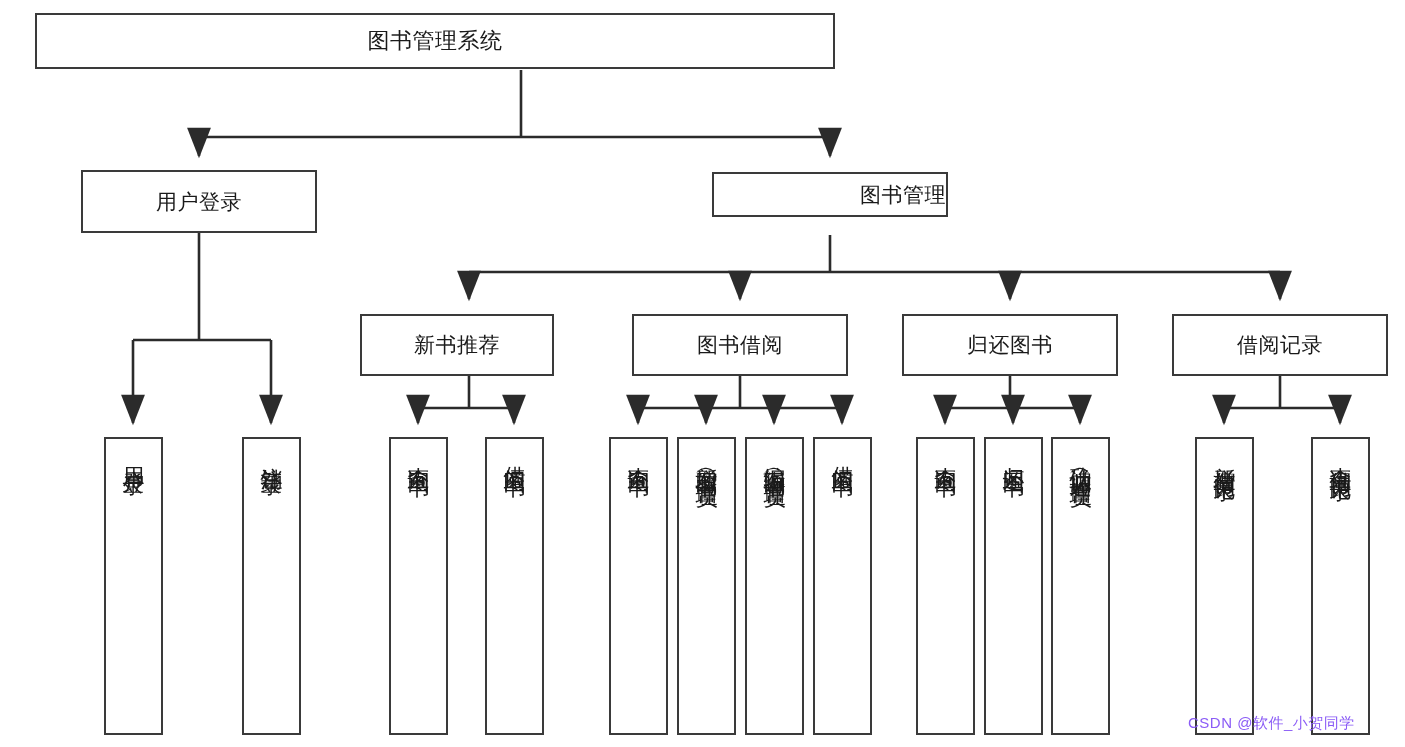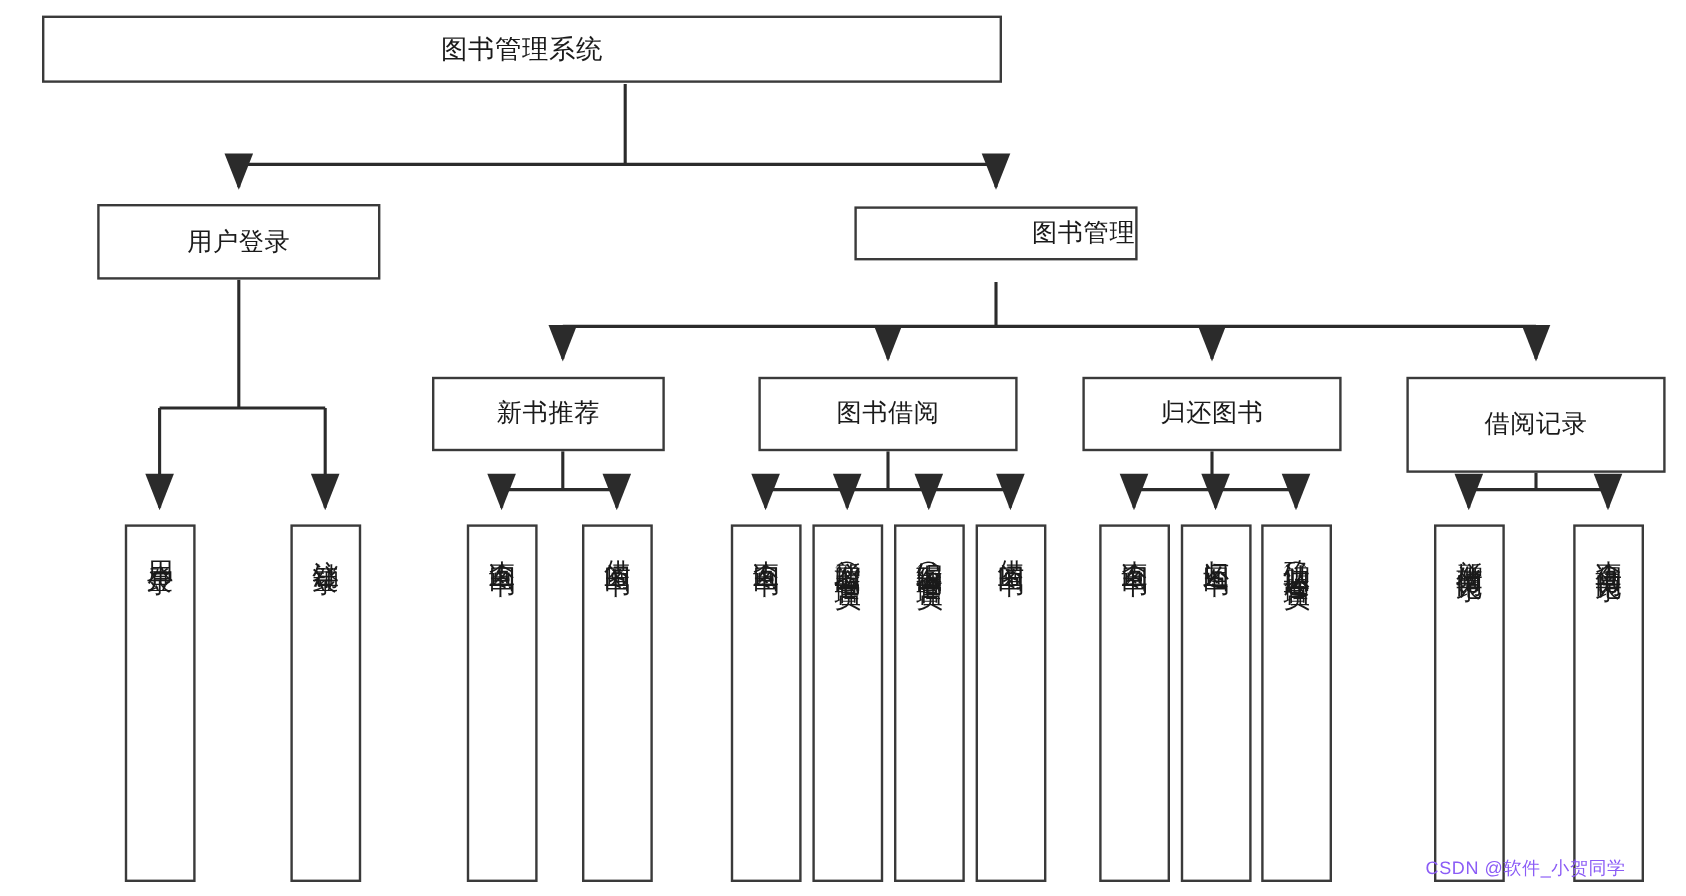--- a/index.html
+++ b/index.html
@@ -127,21 +127,21 @@
 
   <div class="node h" style="left:360px;top:314px;width:194px;height:62px;">
     <span class="label">新书推荐</span>
   </div>
   <div class="node h" style="left:632px;top:314px;width:216px;height:62px;">
     <span class="label">图书借阅</span>
   </div>
   <div class="node h" style="left:902px;top:314px;width:216px;height:62px;">
     <span class="label">归还图书</span>
   </div>
-  <div class="node h" style="left:1172px;top:314px;width:216px;height:80px;">
+  <div class="node h" style="left:1172px;top:314px;width:216px;height:62px;">
     <span class="label">借阅记录</span>
   </div>
 
   <div class="node v" style="left:104px;top:437px;width:59px;height:298px;">
     <span class="label">用户登录</span>
   </div>
   <div class="node v" style="left:242px;top:437px;width:59px;height:298px;">
     <span class="label">注销登录</span>
   </div>
 

